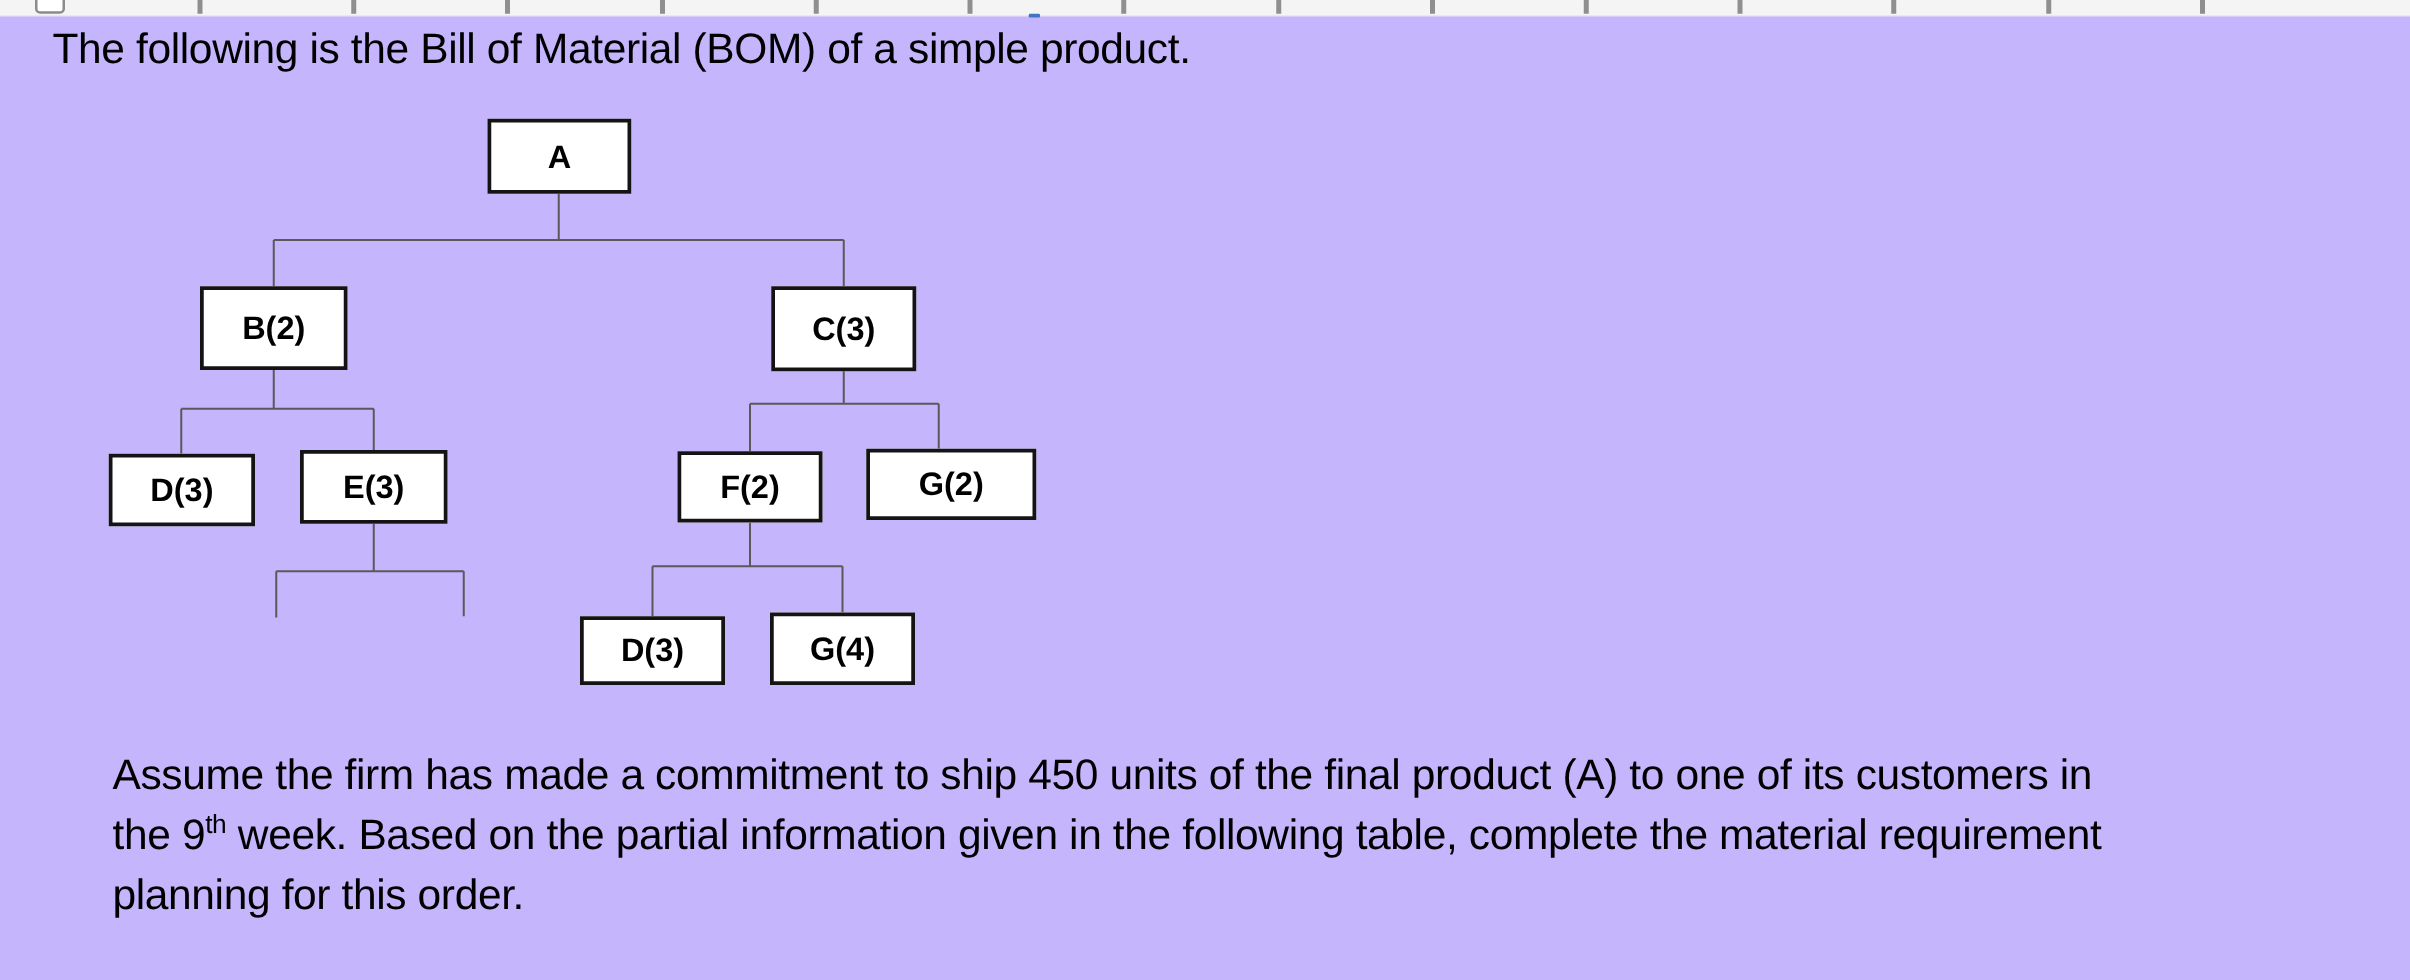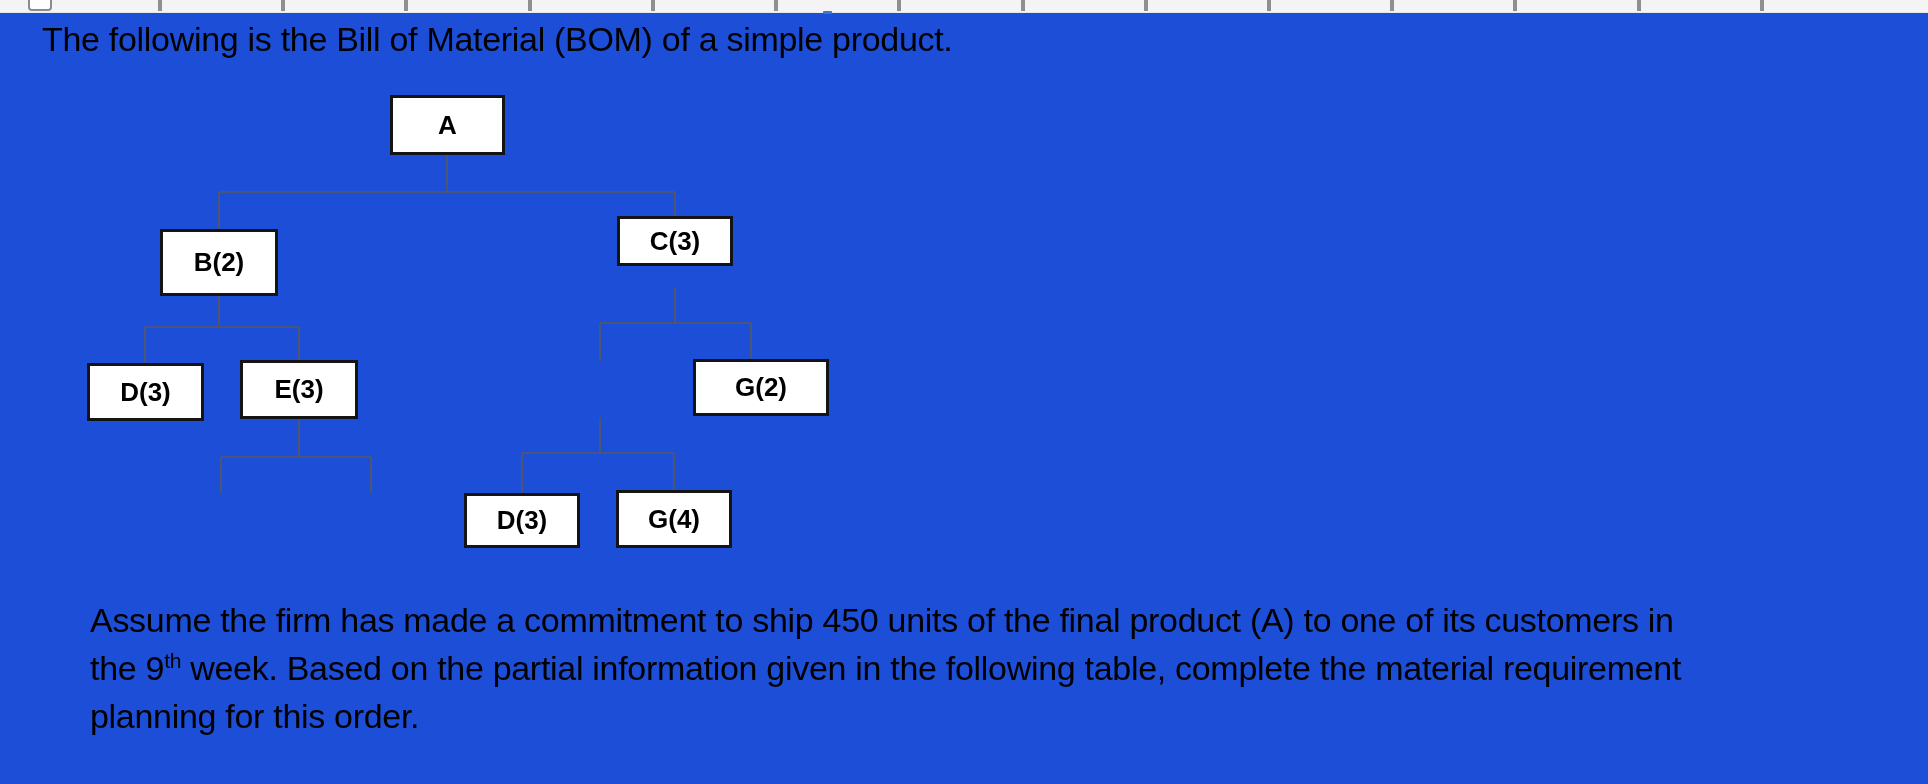--- a/index.html
+++ b/index.html
@@ -5,21 +5,21 @@
   html, body {
     margin: 0;
     padding: 0;
     background: #ffffff;
     font-family: "Liberation Sans", "DejaVu Sans", sans-serif;
   }
   #page {
     position: relative;
     width: 1928px;
     height: 784px;
-    background: #1d4ed8;
+    background: #c4b5fd;
     overflow: hidden;
   }
 
   
   #topstrip {
     position: absolute;
     left: 0; top: 0;
     width: 1928px; height: 12px;
     background: #f4f4f5;
     border-bottom: 1px solid #e9e9ea;
@@ -132,23 +132,24 @@
 
       <path d="M675 287 L675 323 M600 323 L751 323 M600 323 L600 361 M751 323 L751 359" fill="none" stroke="#595959" stroke-width="1.6"></path>
 
       <path d="M299 419 L299 457 M221 457 L371 457 M221 457 L221 494 M371 457 L371 493" fill="none" stroke="#595959" stroke-width="1.6"></path>
 
       <path d="M600 418 L600 453 M522 453 L674 453 M522 453 L522 493 M674 453 L674 490" fill="none" stroke="#595959" stroke-width="1.6"></path>
     </svg>
 
     <div class="node" style="left:390px;top:95px;width:115px;height:60px">A</div>
     <div class="node" style="left:160px;top:229px;width:118px;height:67px">B(2)</div>
-    <div class="node" style="left:617px;top:216px;width:116px;height:50px">C(3)</div>
+    <div class="node" style="left:617px;top:229px;width:116px;height:68px">C(3)</div>
     <div class="node" style="left:87px;top:363px;width:117px;height:58px">D(3)</div>
     <div class="node" style="left:240px;top:360px;width:118px;height:59px">E(3)</div>
+    <div class="node" style="left:542px;top:361px;width:116px;height:57px">F(2)</div>
     <div class="node" style="left:693px;top:359px;width:136px;height:57px">G(2)</div>
     <div class="node" style="left:464px;top:493px;width:116px;height:55px">D(3)</div>
     <div class="node" style="left:616px;top:490px;width:116px;height:58px">G(4)</div>
   </div>
 
   <div class="question">
     <div class="qline">Assume the firm has made a commitment to ship 450 units of the final product (A) to one of its customers in</div>
     <div class="qline">
       <span>the 9</span><sup>th</sup><span> week. Based on the partial information given in the following table, complete the material requirement</span>
     </div>

